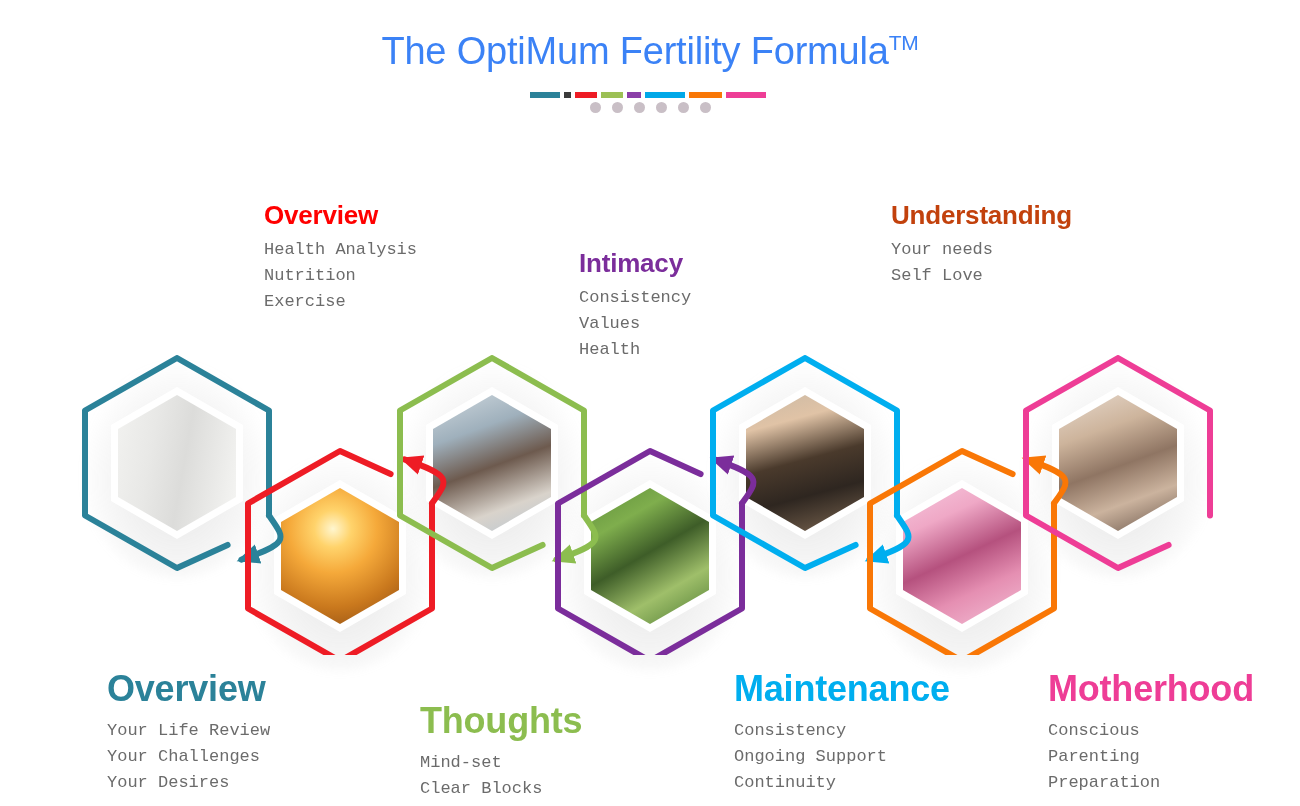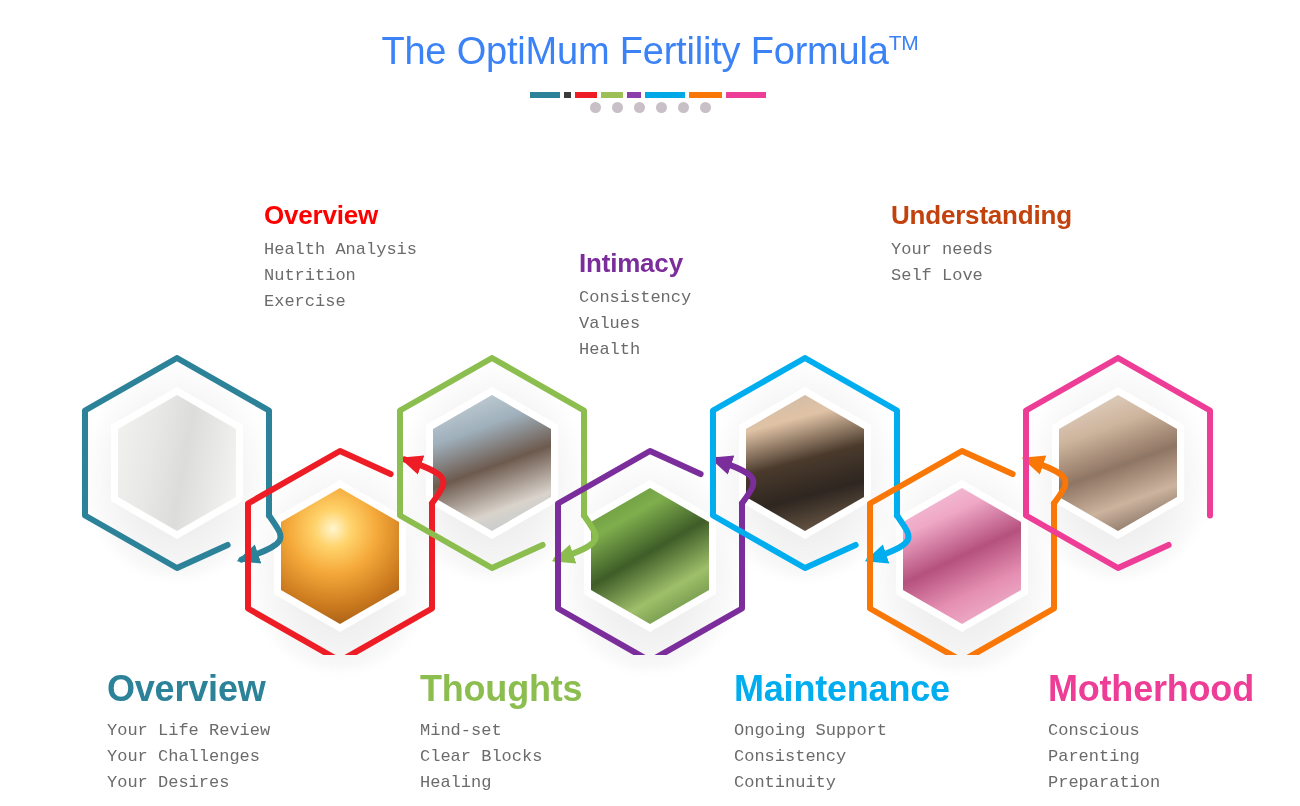--- a/index.html
+++ b/index.html
@@ -182,33 +182,33 @@
   <div class="col bottom" style="left:107px;top:668px;">
     <h3 style="color: rgb(43, 130, 153);">Overview</h3>
     <ul>
       <li>Your Life Review</li>
       <li>Your Challenges</li>
       <li>Your Desires</li>
     </ul>
   </div>
 
   <div class="col bottom" style="left:420px;top:668px;">
-    <h3 style="color: rgb(140, 189, 79);">Thoughts</h3>
+    <h3 style="color: rgb(140, 189, 79); margin-top: 32px;">Thoughts</h3>
     <ul>
       <li>Mind-set</li>
       <li>Clear Blocks</li>
       <li>Healing</li>
     </ul>
   </div>
 
   <div class="col bottom" style="left:734px;top:668px;">
     <h3 style="color: rgb(0, 174, 239);">Maintenance</h3>
     <ul>
+      <li>Consistency</li>
       <li>Ongoing Support</li>
-      <li>Consistency</li>
       <li>Continuity</li>
     </ul>
   </div>
 
   <div class="col bottom" style="left:1048px;top:668px;">
     <h3 style="color: rgb(238, 61, 150);">Motherhood</h3>
     <ul>
       <li>Conscious</li>
       <li>Parenting</li>
       <li>Preparation</li>

